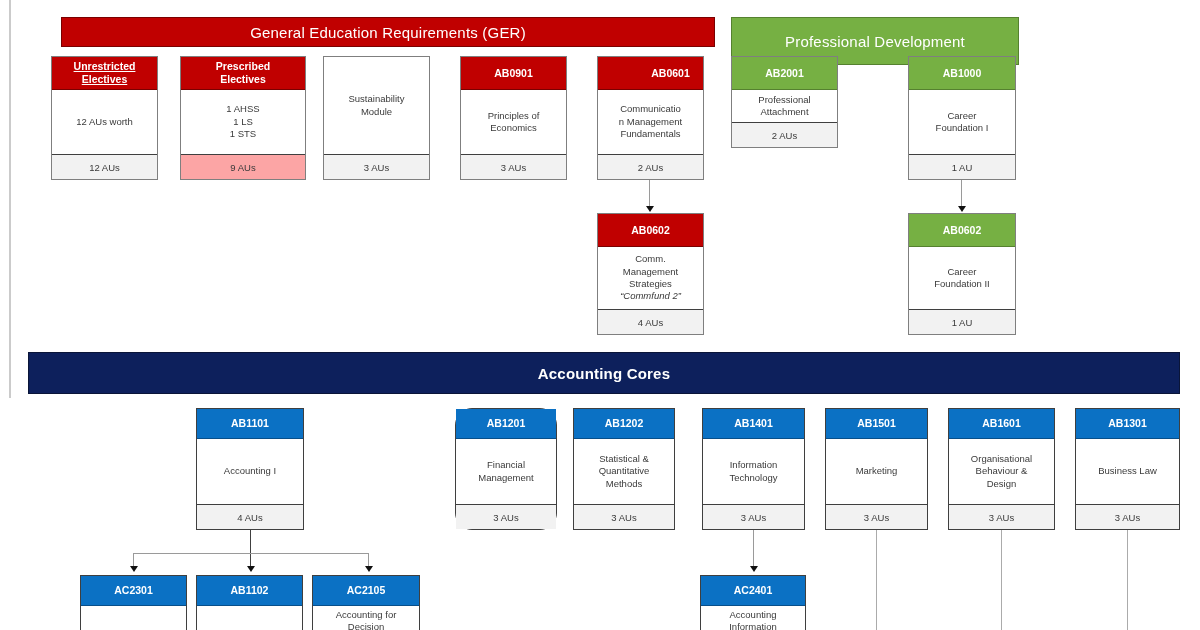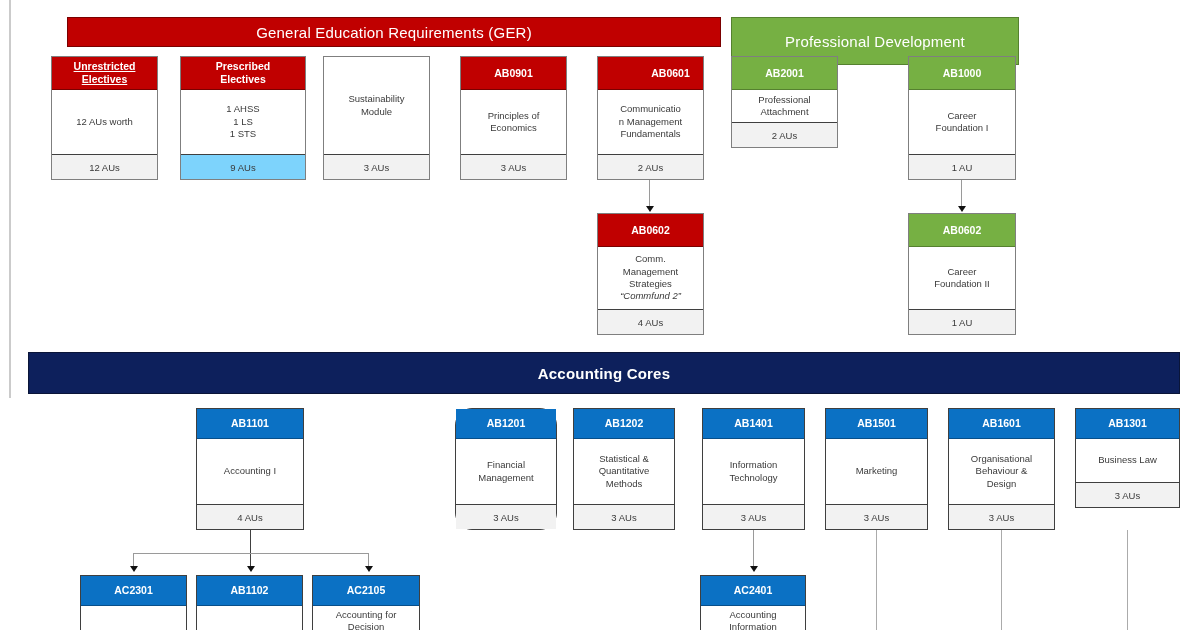--- a/index.html
+++ b/index.html
@@ -5,21 +5,21 @@
   html,body{margin:0;padding:0;background:#fff;}
   .canvas{
     position:relative;width:1200px;height:630px;overflow:hidden;background:#fff;
     font-family:"Liberation Sans","DejaVu Sans",sans-serif;
   }
   .page-edge{position:absolute;left:9px;top:0;width:2px;height:398px;}
   .banner{
     position:absolute;display:flex;align-items:center;justify-content:center;
     color:#fff;font-size:15px;box-sizing:border-box;text-align:center;letter-spacing:.2px;
   }
-  .banner-ger{left:67px;top:17px;width:654px;height:30px;}
+  .banner-ger{left:61px;top:17px;width:654px;height:30px;}
   .banner-pd{left:731px;top:17px;width:288px;height:48px;}
   .banner-acct{left:28px;top:352px;width:1152px;height:42px;font-weight:bold;}
   .card{
     position:absolute;background:#fff;box-sizing:border-box;
     display:flex;flex-direction:column;border:1px solid #7f7f7f;
   }
   .card-header{
     flex:0 0 auto;display:flex;align-items:center;justify-content:center;
     color:#fff;font-weight:bold;font-size:10.5px;line-height:1.2;
     text-align:center;white-space:pre-line;box-sizing:border-box;
@@ -77,21 +77,21 @@
 Electives</div>
     <div class="card-body" style="color: rgb(58, 58, 58);">12 AUs worth</div>
     <div class="card-footer" style="background: rgb(242, 242, 242); border-top: 1px solid rgb(63, 63, 63); color: rgb(58, 58, 58);">12 AUs</div>
   </div>
       <div class="card" style="left: 180px; top: 56px; width: 126px; height: 124px; border-color: rgb(127, 127, 127);">
     <div class="card-header" style="background: rgb(192, 0, 0); border-bottom: 1px solid rgb(122, 0, 0); height: 33px; flex-basis: 33px;">Prescribed
 Electives</div>
     <div class="card-body" style="color: rgb(58, 58, 58);">1 AHSS
 1 LS
 1 STS</div>
-    <div class="card-footer" style="background: #7dd3fc; border-top: 1px solid rgb(63, 63, 63); color: rgb(58, 58, 58);">9 AUs</div>
+    <div class="card-footer" style="background: #fca5a5; border-top: 1px solid rgb(63, 63, 63); color: rgb(58, 58, 58);">9 AUs</div>
   </div>
       <div class="card" style="left: 323px; top: 56px; width: 107px; height: 124px; border-color: rgb(127, 127, 127);">
     <div class="card-body" style="color: rgb(58, 58, 58);">Sustainability
 Module</div>
     <div class="card-footer" style="background: rgb(242, 242, 242); border-top: 1px solid rgb(63, 63, 63); color: rgb(58, 58, 58);">3 AUs</div>
   </div>
       <div class="card" style="left: 460px; top: 56px; width: 107px; height: 124px; border-color: rgb(127, 127, 127);">
     <div class="card-header" style="background: rgb(192, 0, 0); border-bottom: 1px solid rgb(122, 0, 0); height: 33px; flex-basis: 33px;">AB0901</div>
     <div class="card-body" style="color: rgb(58, 58, 58);">Principles of
 Economics</div>
@@ -158,21 +158,21 @@
     <div class="card-body" style="color: rgb(58, 58, 58);">Marketing</div>
     <div class="card-footer" style="background: rgb(242, 242, 242); border-top: 1px solid rgb(63, 63, 63); color: rgb(58, 58, 58);">3 AUs</div>
   </div>
       <div class="card" style="left: 948px; top: 408px; width: 107px; height: 122px; border-color: rgb(63, 63, 63);">
     <div class="card-header" style="background: rgb(11, 113, 196); border-bottom: 1px solid rgb(8, 79, 138); height: 30px; flex-basis: 30px;">AB1601</div>
     <div class="card-body" style="color: rgb(58, 58, 58);">Organisational
 Behaviour &amp;
 Design</div>
     <div class="card-footer" style="background: rgb(242, 242, 242); border-top: 1px solid rgb(63, 63, 63); color: rgb(58, 58, 58);">3 AUs</div>
   </div>
-      <div class="card" style="left: 1075px; top: 408px; width: 105px; height: 100px; border-color: rgb(63, 63, 63);">
+      <div class="card" style="left: 1075px; top: 408px; width: 105px; height: 122px; border-color: rgb(63, 63, 63);">
     <div class="card-header" style="background: rgb(11, 113, 196); border-bottom: 1px solid rgb(8, 79, 138); height: 30px; flex-basis: 30px;">AB1301</div>
     <div class="card-body" style="color: rgb(58, 58, 58);">Business Law</div>
     <div class="card-footer" style="background: rgb(242, 242, 242); border-top: 1px solid rgb(63, 63, 63); color: rgb(58, 58, 58);">3 AUs</div>
   </div>
       <div class="card" style="left: 80px; top: 575px; width: 107px; height: 120px; border-color: rgb(63, 63, 63);">
     <div class="card-header" style="background: rgb(11, 113, 196); border-bottom: 1px solid rgb(8, 79, 138); height: 30px; flex-basis: 30px;">AC2301</div>
     <div class="card-body" style="color: rgb(58, 58, 58);"></div>
 
   </div>
       <div class="card" style="left: 196px; top: 575px; width: 107px; height: 120px; border-color: rgb(63, 63, 63);">

